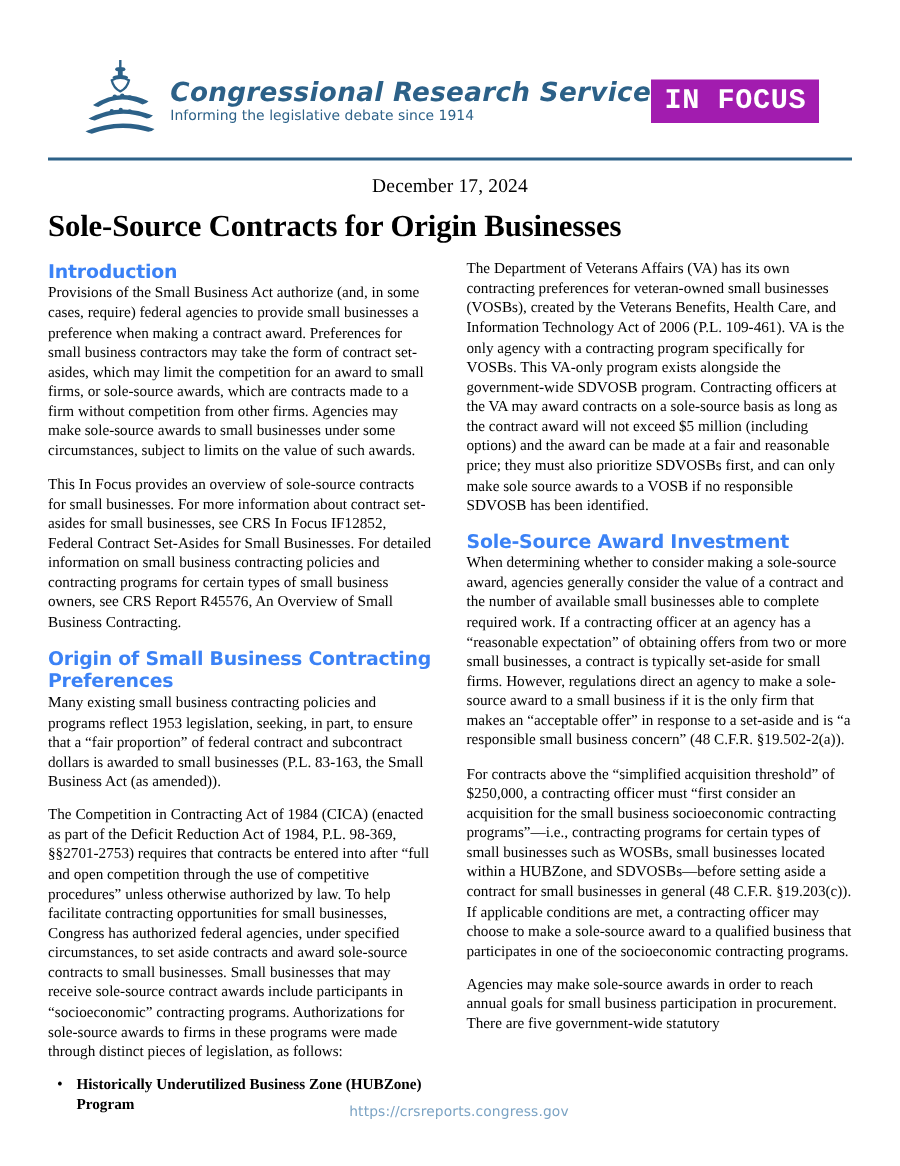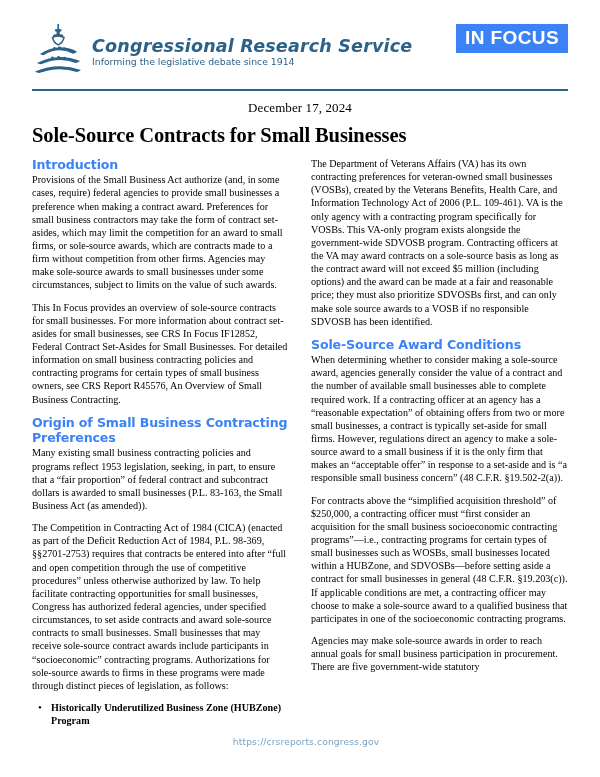--- a/index.html
+++ b/index.html
@@ -19,22 +19,22 @@
     width: 600px;
     height: 777px;
     box-sizing: border-box;
     padding: 0 32px;
   }
 
   
   .masthead {
     display: flex;
     align-items: flex-start;
-    justify-content: space-between;
-    padding-top: 24px;
+    justify-content: center;
+    padding-top: 40px;
     height: 58px;
   }
   .brand {
     display: flex;
     align-items: flex-start;
     gap: 6px;
   }
   .logo-dome {
     width: 54px;
     height: 54px;
@@ -55,28 +55,29 @@
     white-space: nowrap;
   }
   .brand-tagline {
     font-family: "DejaVu Sans", sans-serif;
     font-size: 9.3px;
     color: #2C6188;
     line-height: 1.5;
     white-space: nowrap;
   }
   .infocus-badge {
-    background: #3b82f6;
+    background: #a21caf;
     color: #ffffff;
-    font-family: Liberation Sans, sans-serif;
+    font-family: Liberation Mono, monospace;
     font-weight: bold;
     font-size: 19px;
     letter-spacing: .4px;
     padding: 3px 9px 4px 9px;
     line-height: 1.18;
+    margin-top: 13px;
     white-space: nowrap;
   }
   .rule {
     border: 0;
     border-top: 2px solid #2C6188;
     margin: 7px 0 0 0;
   }
 
   
   .doc-date {
@@ -194,21 +195,21 @@
         <div class="brand-tagline">Informing the legislative debate since 1914</div>
       </div>
     </div>
     <div class="infocus-badge">IN FOCUS</div>
   </div>
 
   <hr class="rule">
 
   <div class="doc-date">December 17, 2024</div>
 
-  <h1 class="doc-title">Sole-Source Contracts for Small Businesses</h1>
+  <h1 class="doc-title">Sole-Source Contracts for Origin Businesses</h1>
 
   <div class="columns">
 
     <div class="col">
 
       <h2 class="section">Introduction</h2>
       <p class="body">Provisions of the Small Business Act authorize (and, in some cases, require) federal agencies to provide small businesses a preference when making a contract award. Preferences for small business contractors may take the form of contract set-asides, which may limit the competition for an award to small firms, or sole-source awards, which are contracts made to a firm without competition from other firms. Agencies may make sole-source awards to small businesses under some circumstances, subject to limits on the value of such awards.</p>
       <p class="body">This In Focus provides an overview of sole-source contracts for small businesses. For more information about contract set-asides for small businesses, see CRS In Focus IF12852, Federal Contract Set-Asides for Small Businesses. For detailed information on small business contracting policies and contracting programs for certain types of small business owners, see CRS Report R45576, An Overview of Small Business Contracting.</p>
 
       <h2 class="section">Origin of Small Business Contracting Preferences</h2>
@@ -223,21 +224,21 @@
 
     </div>
 
     <div class="col">
 
       <ul class="bullets">
       </ul>
 
       <p class="body">The Department of Veterans Affairs (VA) has its own contracting preferences for veteran-owned small businesses (VOSBs), created by the Veterans Benefits, Health Care, and Information Technology Act of 2006 (P.L. 109-461). VA is the only agency with a contracting program specifically for VOSBs. This VA-only program exists alongside the government-wide SDVOSB program. Contracting officers at the VA may award contracts on a sole-source basis as long as the contract award will not exceed $5 million (including options) and the award can be made at a fair and reasonable price; they must also prioritize SDVOSBs first, and can only make sole source awards to a VOSB if no responsible SDVOSB has been identified.</p>
 
-      <h2 class="section">Sole-Source Award Conditions</h2>
+      <h2 class="section">Sole-Source Award Investment</h2>
       <p class="body">When determining whether to consider making a sole-source award, agencies generally consider the value of a contract and the number of available small businesses able to complete required work. If a contracting officer at an agency has a “reasonable expectation” of obtaining offers from two or more small businesses, a contract is typically set-aside for small firms. However, regulations direct an agency to make a sole-source award to a small business if it is the only firm that makes an “acceptable offer” in response to a set-aside and is “a responsible small business concern” (48 C.F.R. §19.502-2(a)).</p>
       <p class="body">For contracts above the “simplified acquisition threshold” of $250,000, a contracting officer must “first consider an acquisition for the small business socioeconomic contracting programs”—i.e., contracting programs for certain types of small businesses such as WOSBs, small businesses located within a HUBZone, and SDVOSBs—before setting aside a contract for small businesses in general (48 C.F.R. §19.203(c)). If applicable conditions are met, a contracting officer may choose to make a sole-source award to a qualified business that participates in one of the socioeconomic contracting programs.</p>
       <p class="body tight">Agencies may make sole-source awards in order to reach annual goals for small business participation in procurement. There are five government-wide statutory</p>
 
     </div>
   </div>
 
   <div class="footer">
     <a class="footer-link" href="#">https://crsreports.congress.gov</a>
   </div>

